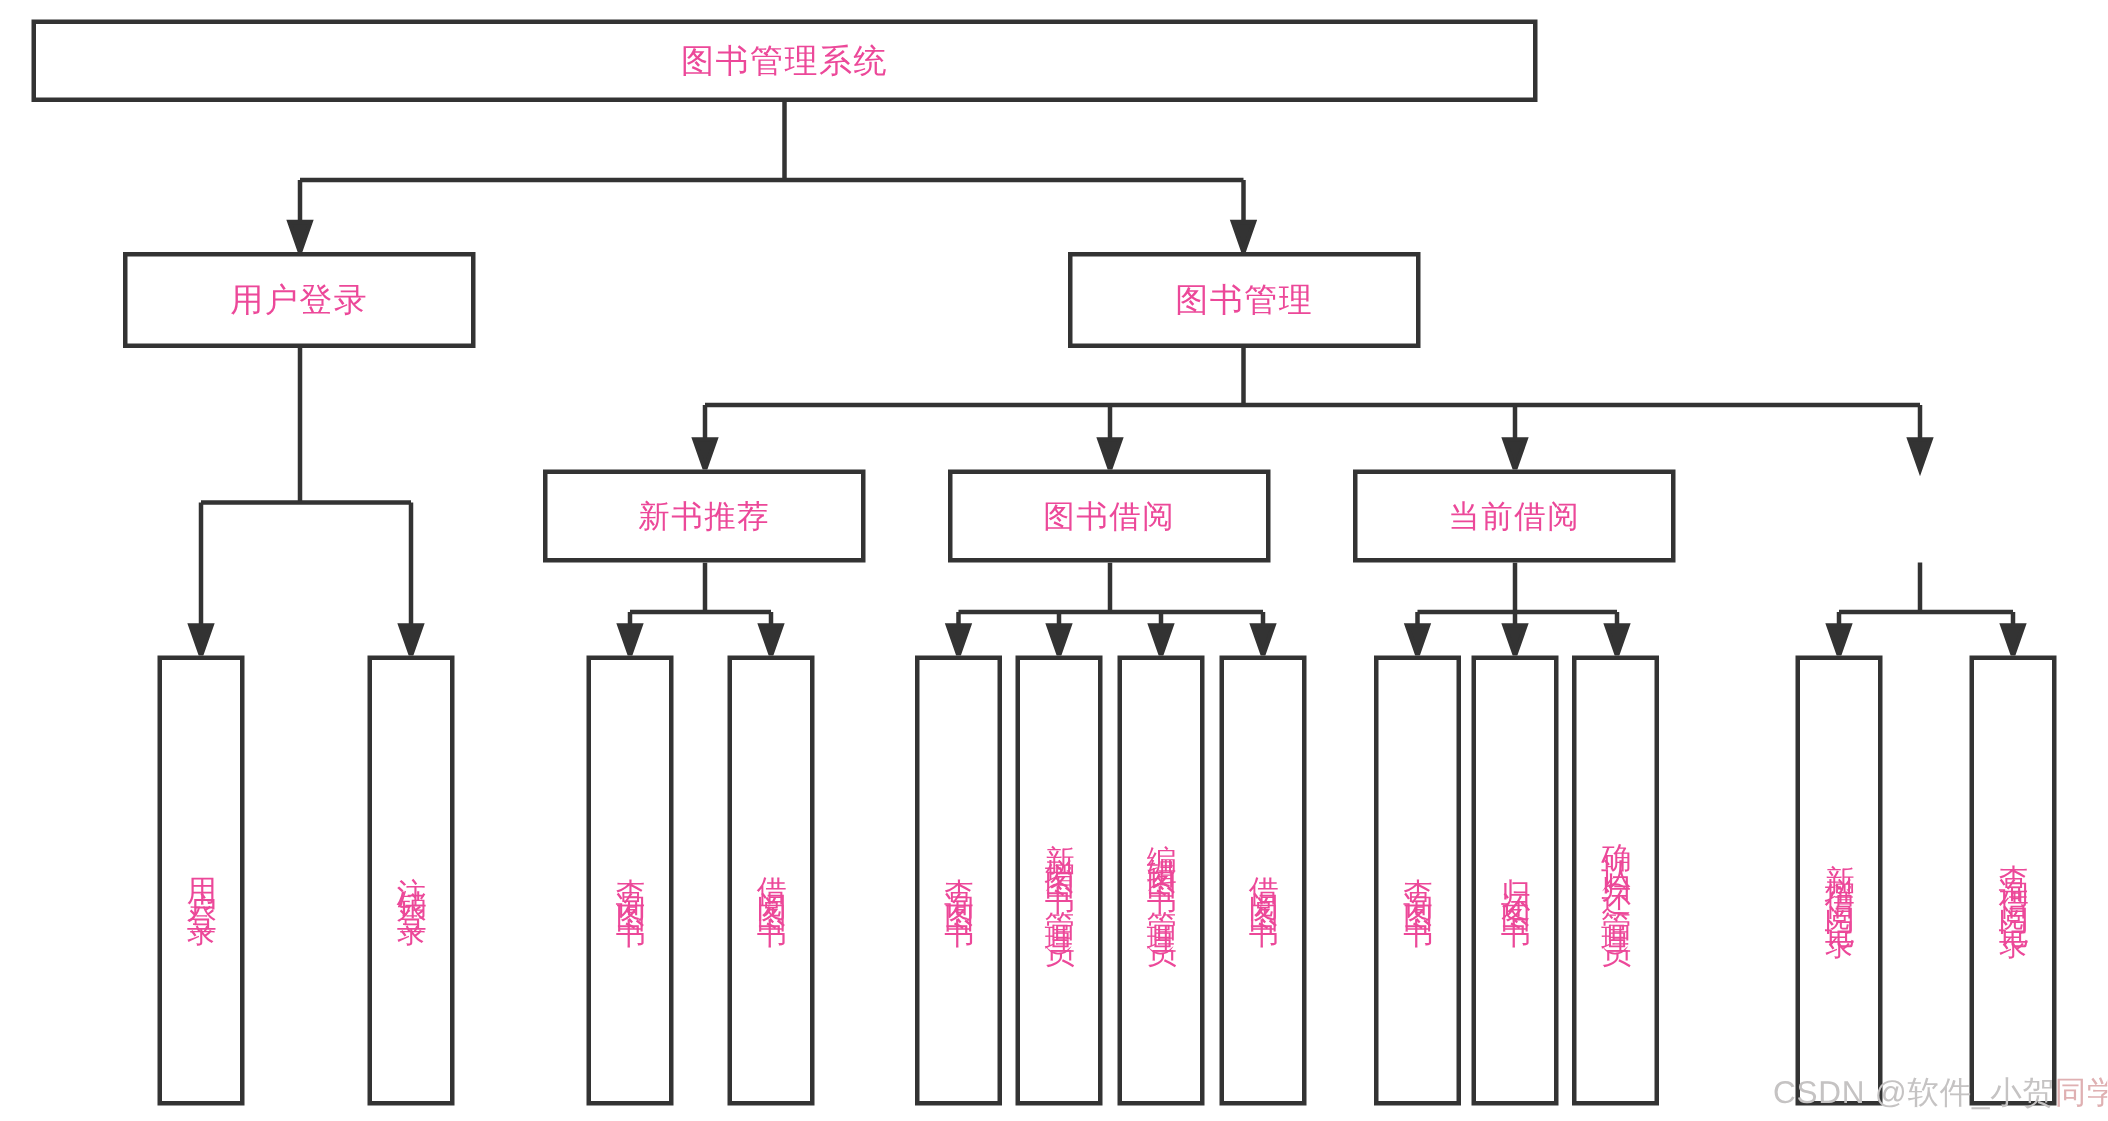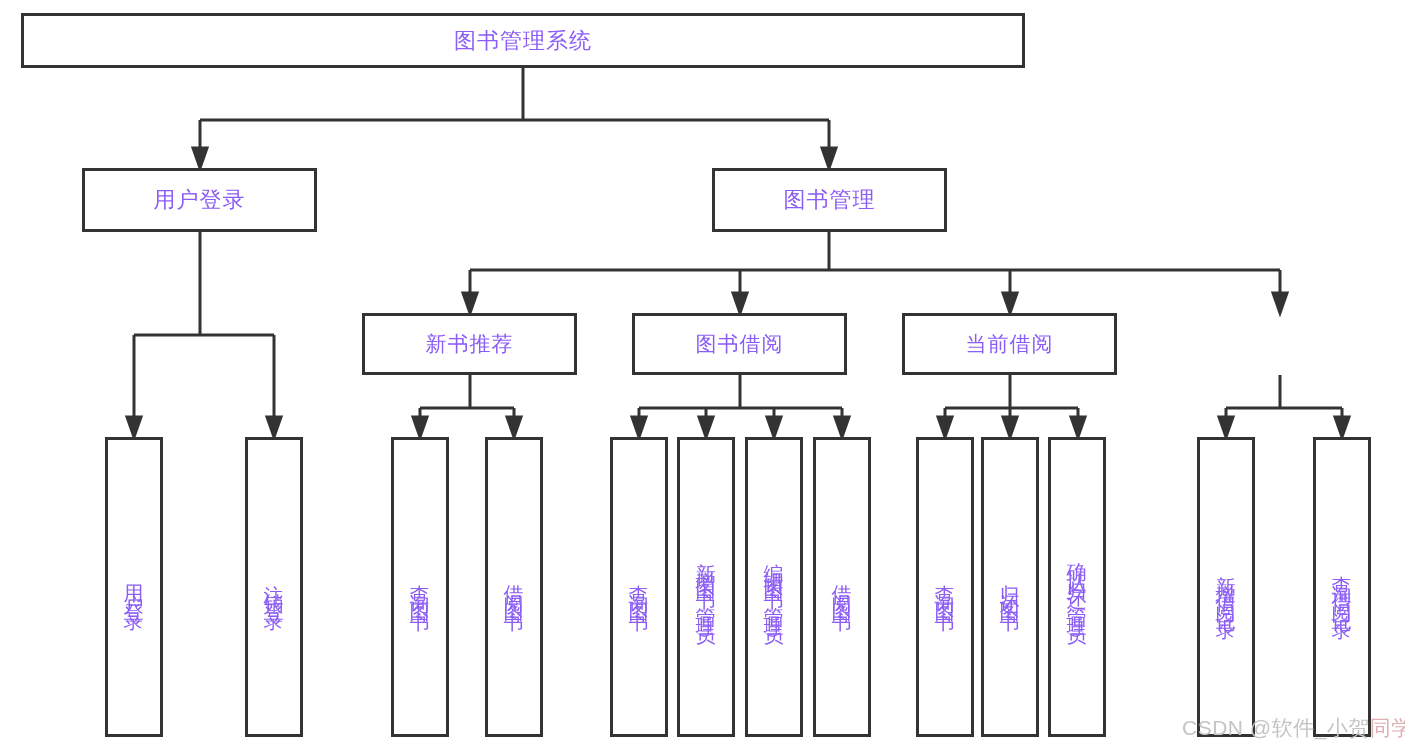--- a/index.html
+++ b/index.html
@@ -14,21 +14,21 @@
   .connector-layer {
     position: absolute;
     left: 0; top: 0;
     width: 1405px; height: 747px;
   }
   .node {
     position: absolute;
     box-sizing: border-box;
     border: 3px solid #333333;
     background: #ffffff;
-    color: #8b5cf6;
+    color: #ec4899;
     display: flex;
     align-items: center;
     justify-content: center;
   }
   .node.h { font-size: 22px; letter-spacing: 1px; }
   .node.root  { left: 21px;  top: 13px;  width: 1004px; height: 55px; }
   .node.lvl2  { top: 168px; width: 235px; height: 64px; }
   .node.lvl2.a { left: 82px; }
   .node.lvl2.b { left: 712px; }
   .node.lvl3  { top: 313px; width: 215px; height: 62px; font-size: 21px; }

